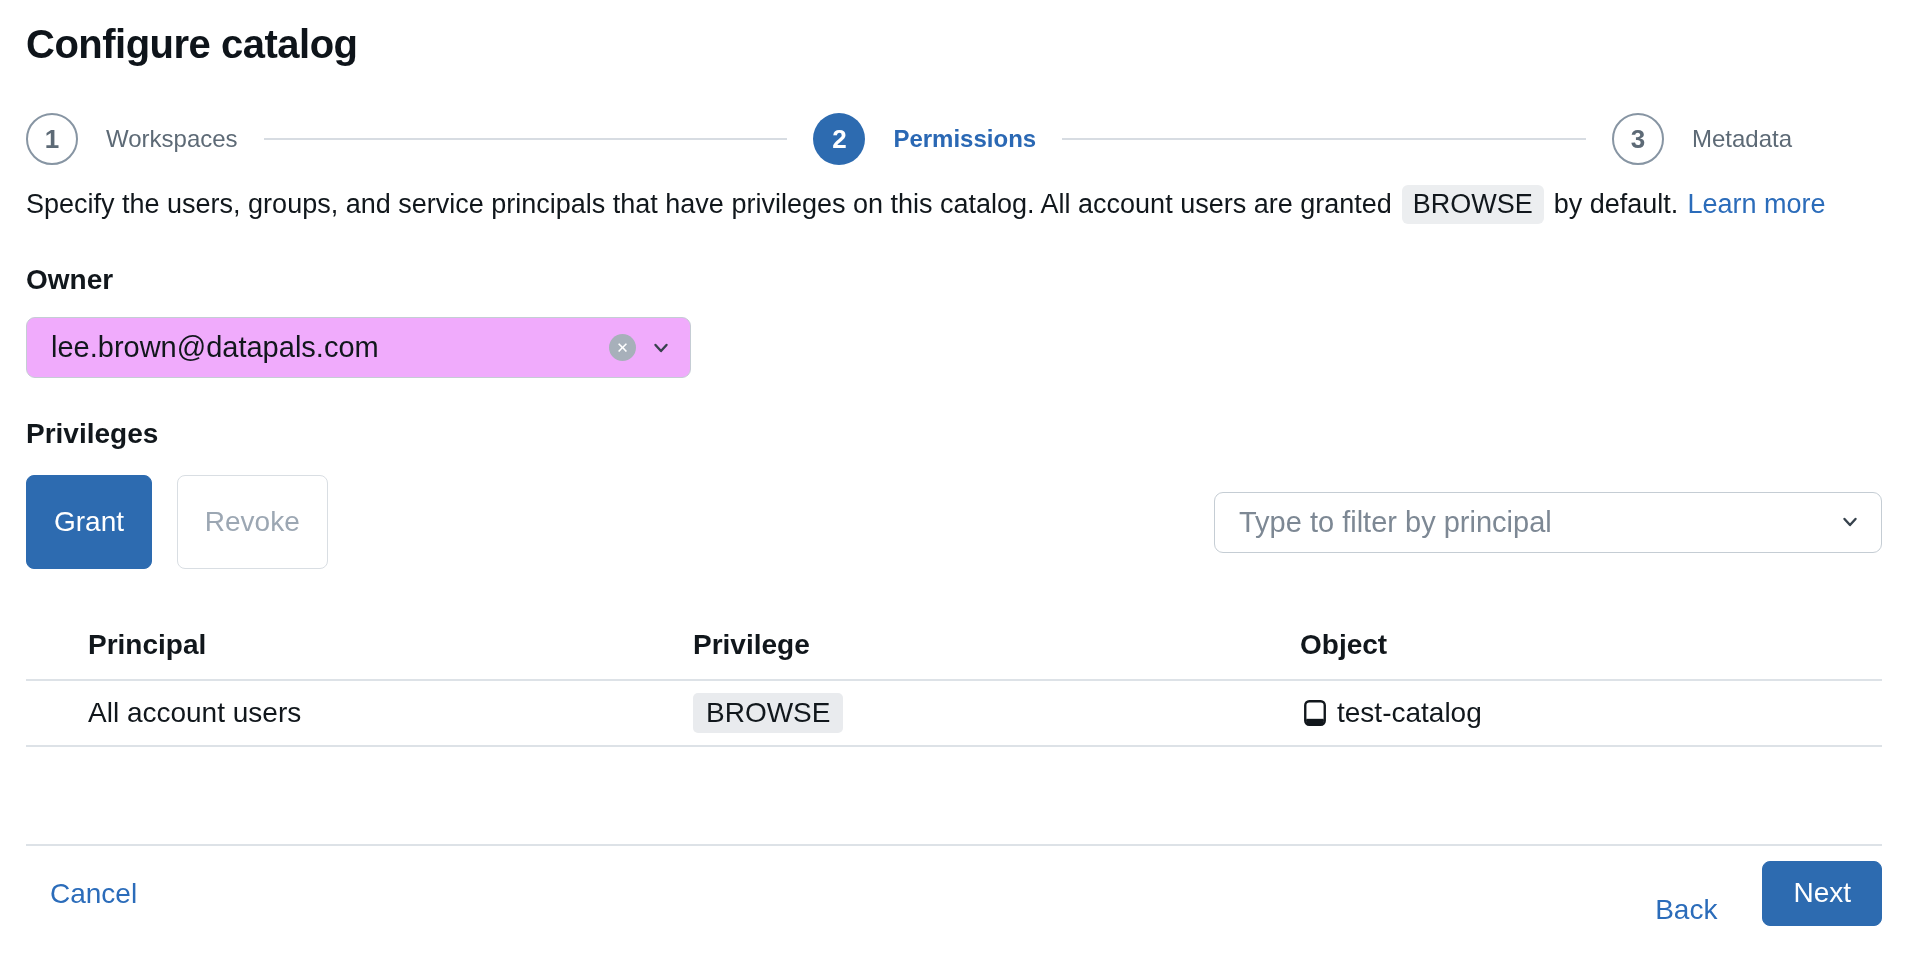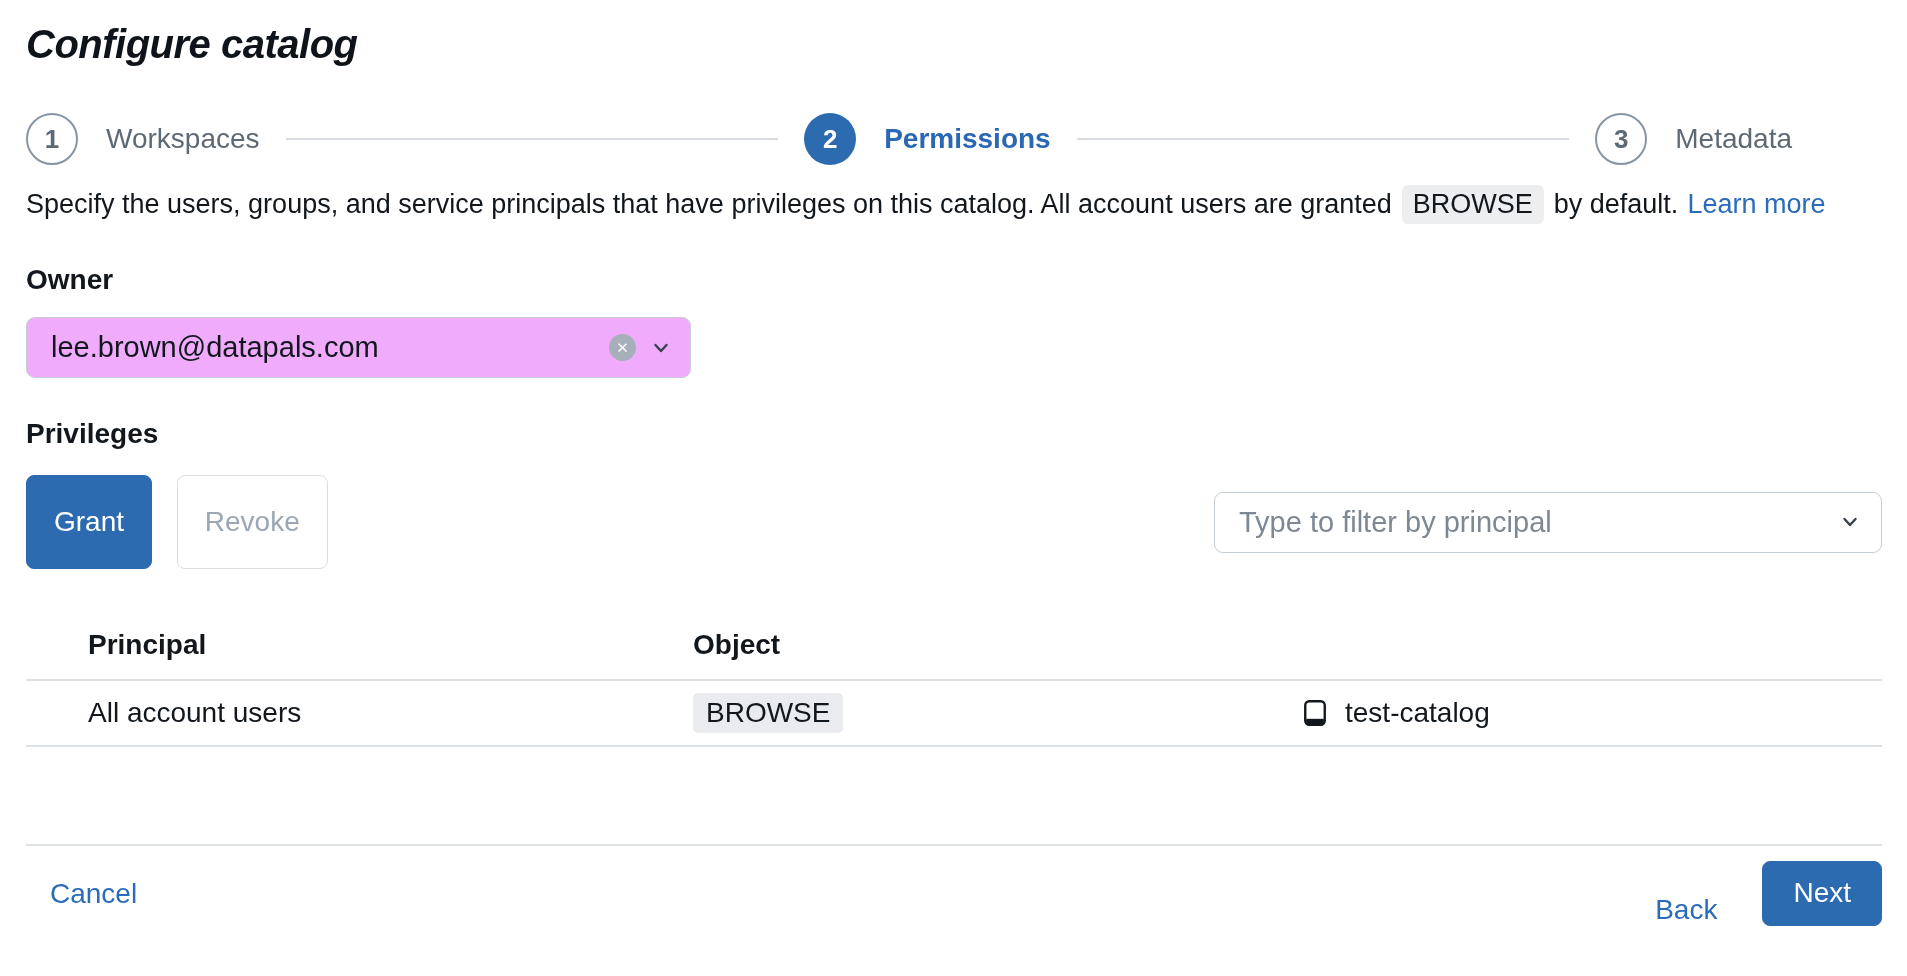--- a/index.html
+++ b/index.html
@@ -6,33 +6,33 @@
   html, body { width: 1907px; height: 976px; overflow: hidden; }
   body {
     background: #ffffff;
     font-family: "Liberation Sans", "DejaVu Sans", sans-serif;
     color: #11171c;
     font-size: 28px;
   }
   .page { padding: 22px 25px 0 26px; }
 
   
-  .title { font-size: 40px; font-weight: 700; letter-spacing: -0.5px; color: #0e141a; font-style: italic; }
+  .title { font-size: 40px; font-weight: 700; letter-spacing: -0.5px; color: #0e141a; }
 
   
   .stepper { display: flex; align-items: center; margin-top: 46px; height: 52px; }
   .step { display: flex; align-items: center; gap: 28px; cursor: default; }
   .step-circle {
     width: 52px; height: 52px; border-radius: 50%;
     display: flex; align-items: center; justify-content: center;
     font-size: 26px; font-weight: 700; flex: none;
   }
   .step-circle.inactive { border: 2.5px solid #8795a3; color: #5d6a76; }
   .step-circle.active { background: #2d6bb0; color: #ffffff; }
-  .step-label { font-size: 28px; color: #5d6a76; white-space: nowrap; }
+  .step-label { font-size: 24px; color: #5d6a76; white-space: nowrap; }
   .step-label.active { color: #2a68b4; font-weight: 600; }
   .connector { flex: 1 1 auto; height: 2px; background: #d7dce2; margin: 0 26px; }
   .stepper-endspace { flex: 0 0 90px; }
 
   
   .description { margin-top: 20px; font-size: 27px; white-space: nowrap; color: #11171c; }
   .inline-badge {
     display: inline-block; background: #eceef0; border-radius: 6px;
     padding: 4px 11px; margin: 0 10px; font-size: 27px; color: #11171c;
   }
@@ -78,21 +78,21 @@
   
   .ptable { margin-top: 48px; }
   .thead, .trow { display: grid; grid-template-columns: 667px 607px 1fr; align-items: center; }
   .thead { font-weight: 700; font-size: 28px; padding: 12px 0 18px; border-bottom: 2px solid #dde2e7; }
   .trow { height: 66px; border-bottom: 2px solid #dde2e7; font-size: 28px; }
   .cell-first { padding-left: 62px; }
   .priv-badge {
     display: inline-block; background: #e9ebee; border-radius: 5px;
     padding: 4px 13px; font-size: 28px;
   }
-  .object-cell { display: flex; align-items: center; gap: 15px; text-align: right; }
+  .object-cell { display: flex; align-items: center; gap: 7px; text-align: right; }
   .catalog-icon { flex: none; display: block; }
 
   
   .footer { margin-top: 97px; border-top: 2px solid #dde2e7; }
   .footer-row { display: flex; align-items: center; justify-content: space-between; padding: 15px 0 0 24px; }
   .footer-right { display: flex; align-items: flex-end; }
   .back-link { margin-right: 45px; }
   .next-btn { padding: 13px 30px; }
 </style>
 </head>
@@ -143,20 +143,21 @@
       <input class="filter-input" type="text" placeholder="Type to filter by principal" style="">
       <svg class="chev" width="22" height="22" viewBox="0 0 22 22">
         <polyline points="5.5,8 11,14 16.5,8" fill="none" stroke="#37424d" stroke-width="2.4" stroke-linecap="round" stroke-linejoin="round"></polyline>
       </svg>
     </div>
   </div>
 
   <div class="ptable">
     <div class="thead">
       <div class="cell-first">Principal</div>
+      <div>Privilege</div>
       <div>Object</div>
     </div>
     <div class="trow">
       <div class="cell-first">All account users</div>
       <div>
         <span class="priv-badge">BROWSE</span>
       </div>
       <div class="object-cell">
         <svg class="catalog-icon" width="30" height="30" viewBox="0 0 24 24">
           <rect x="4.2" y="2.6" width="15.6" height="18.8" rx="3.2" fill="none" stroke="#11171c" stroke-width="1.9"></rect>

